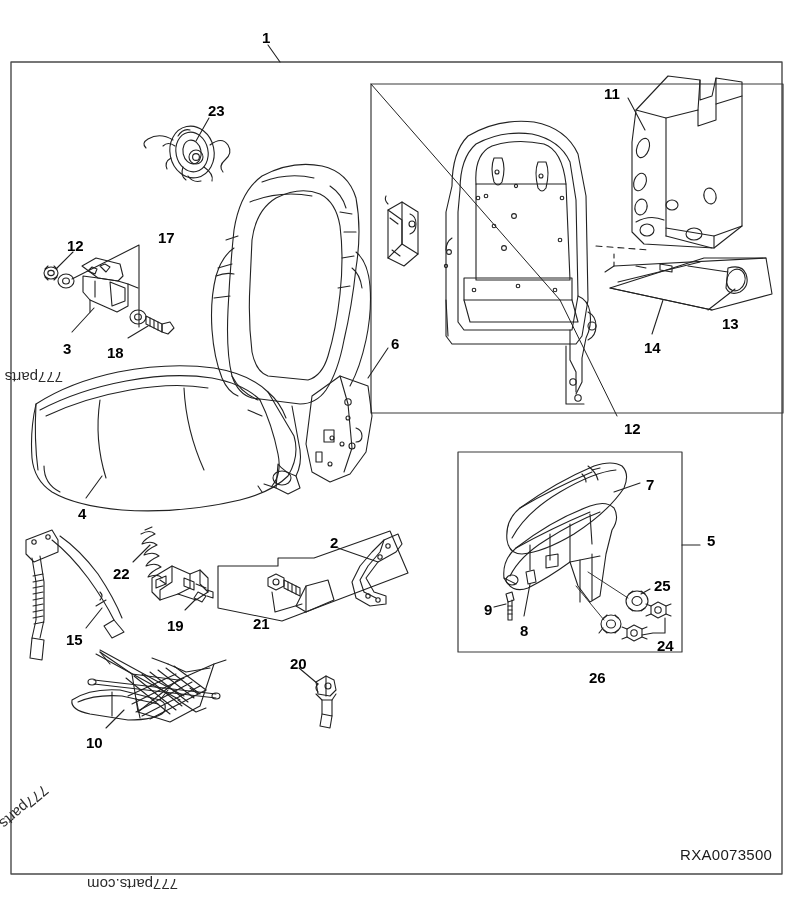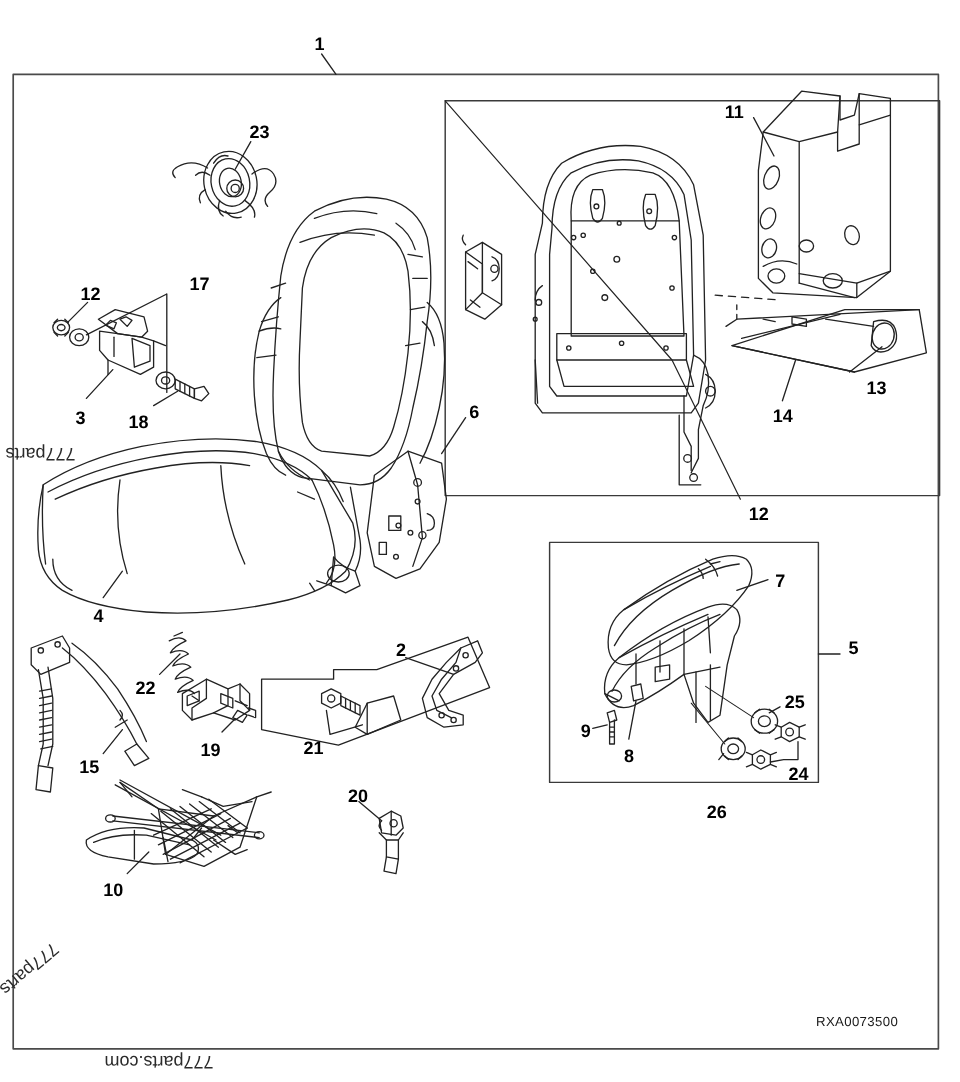--- a/index.html
+++ b/index.html
@@ -28,21 +28,21 @@
     font-weight: bold;
     font-size: 15px;
     color: #000000;
     line-height: 1;
     white-space: nowrap;
     user-select: none;
   }
   .drawing-no {
     position: absolute;
     font-family: "Liberation Sans", sans-serif;
-    font-size: 11px;
+    font-size: 15px;
     letter-spacing: 0.3px;
     color: #1a1a1a;
     white-space: nowrap;
   }
   .wm {
     position: absolute;
     font-family: "Liberation Sans", sans-serif;
     font-size: 15px;
     color: #2b2b2b;
     white-space: nowrap;

